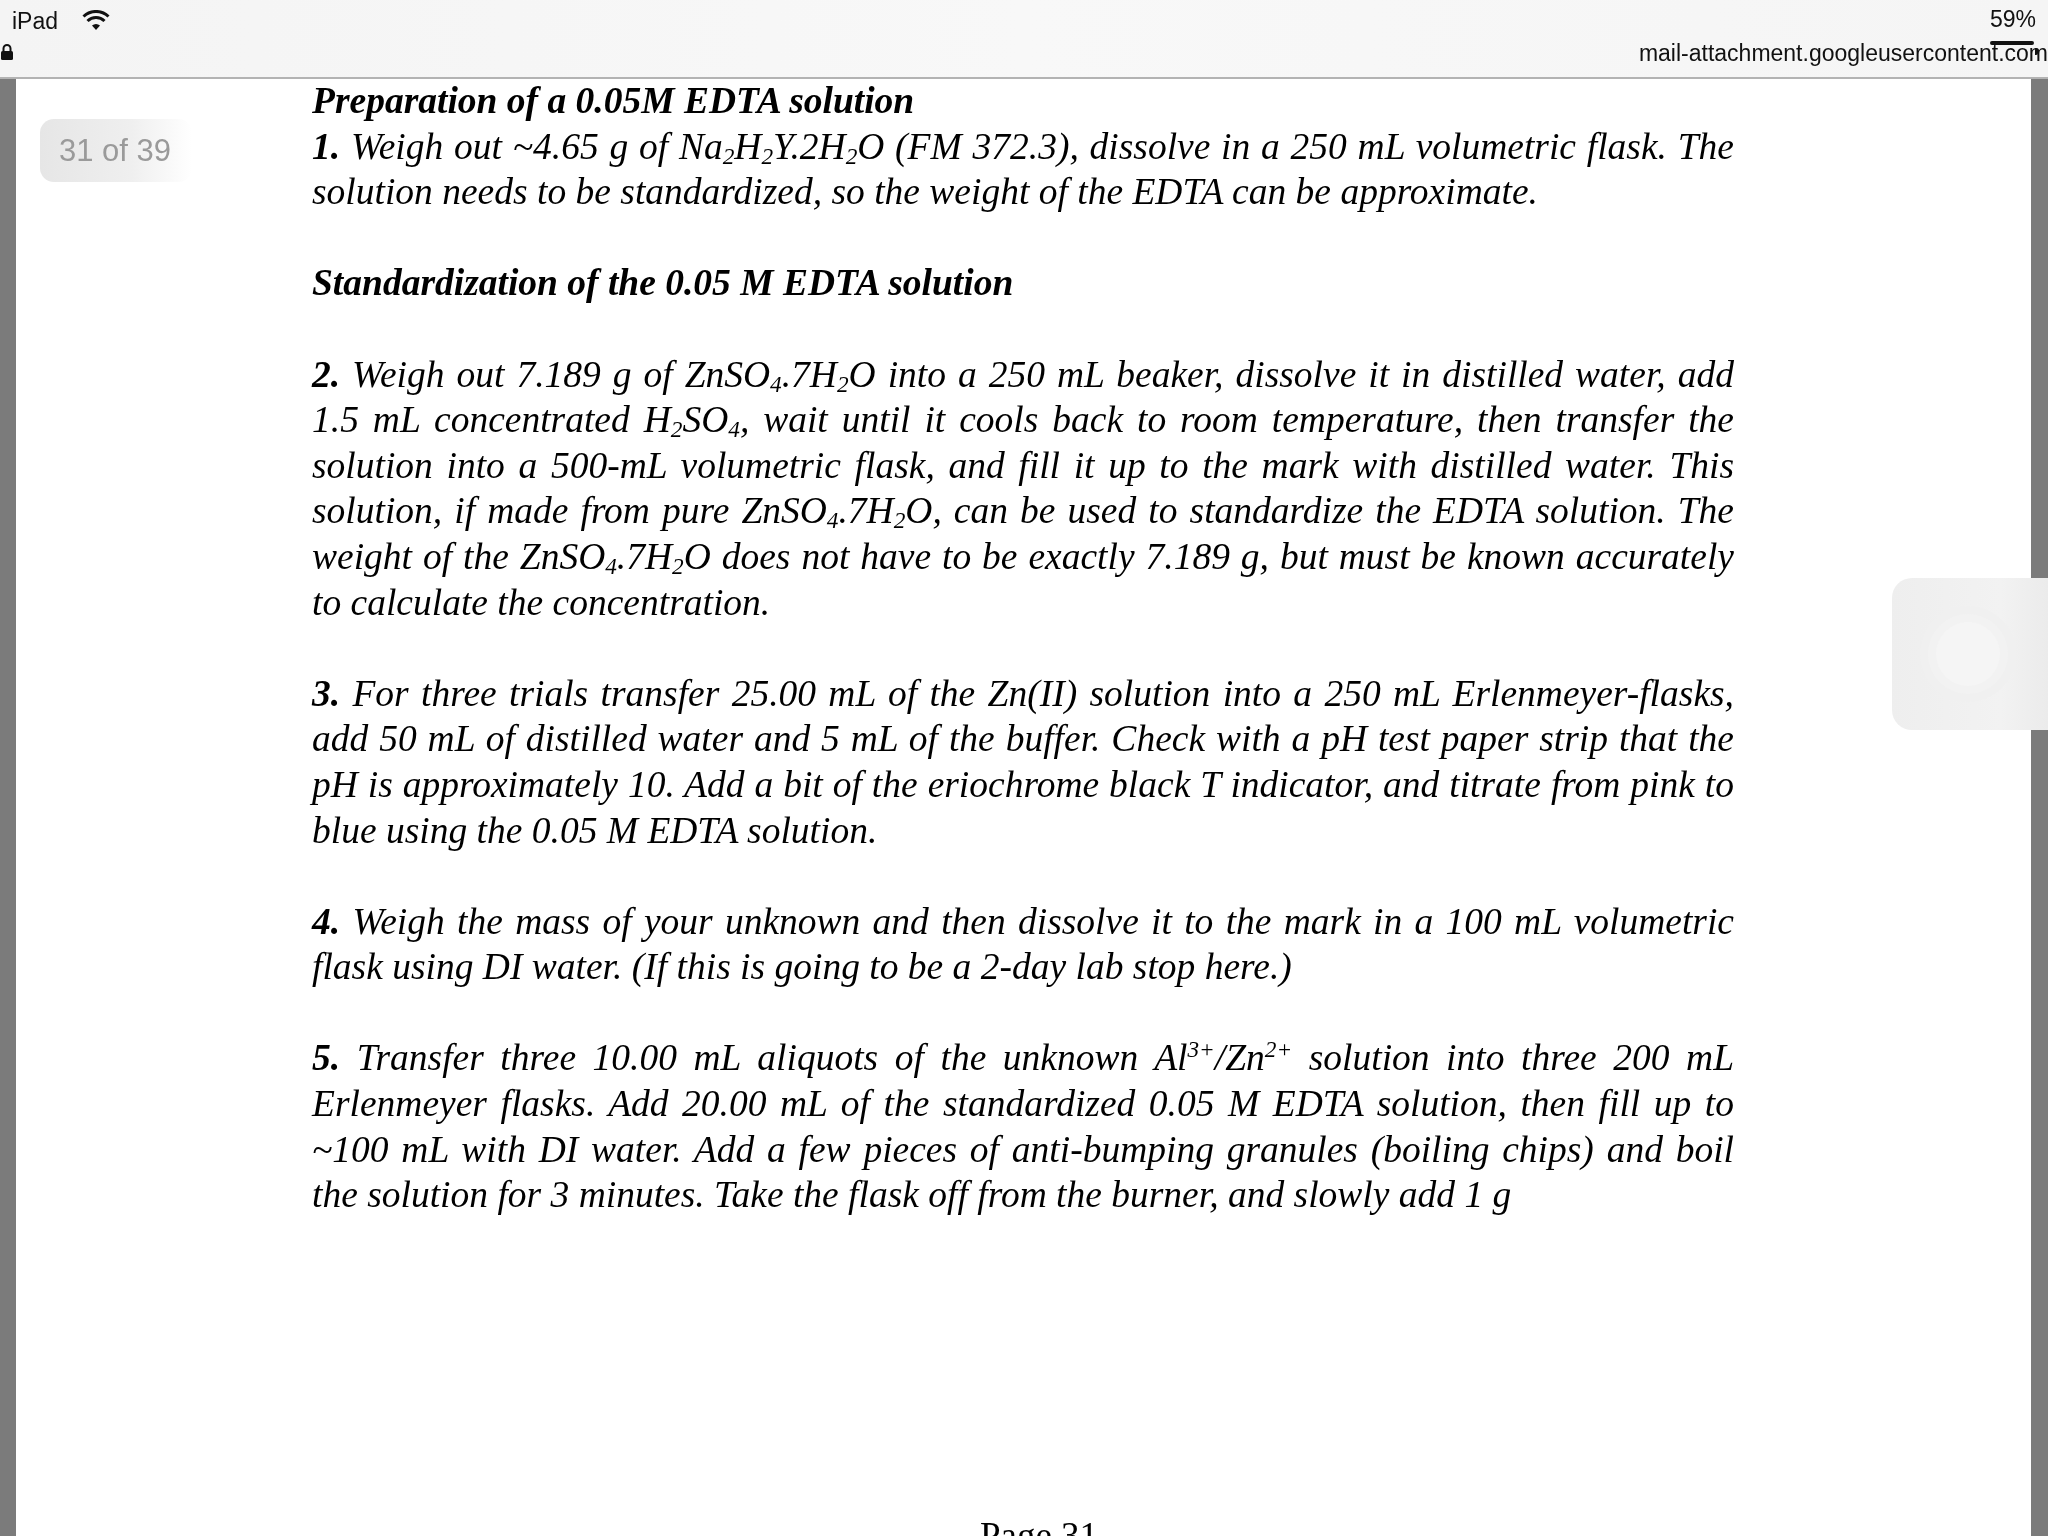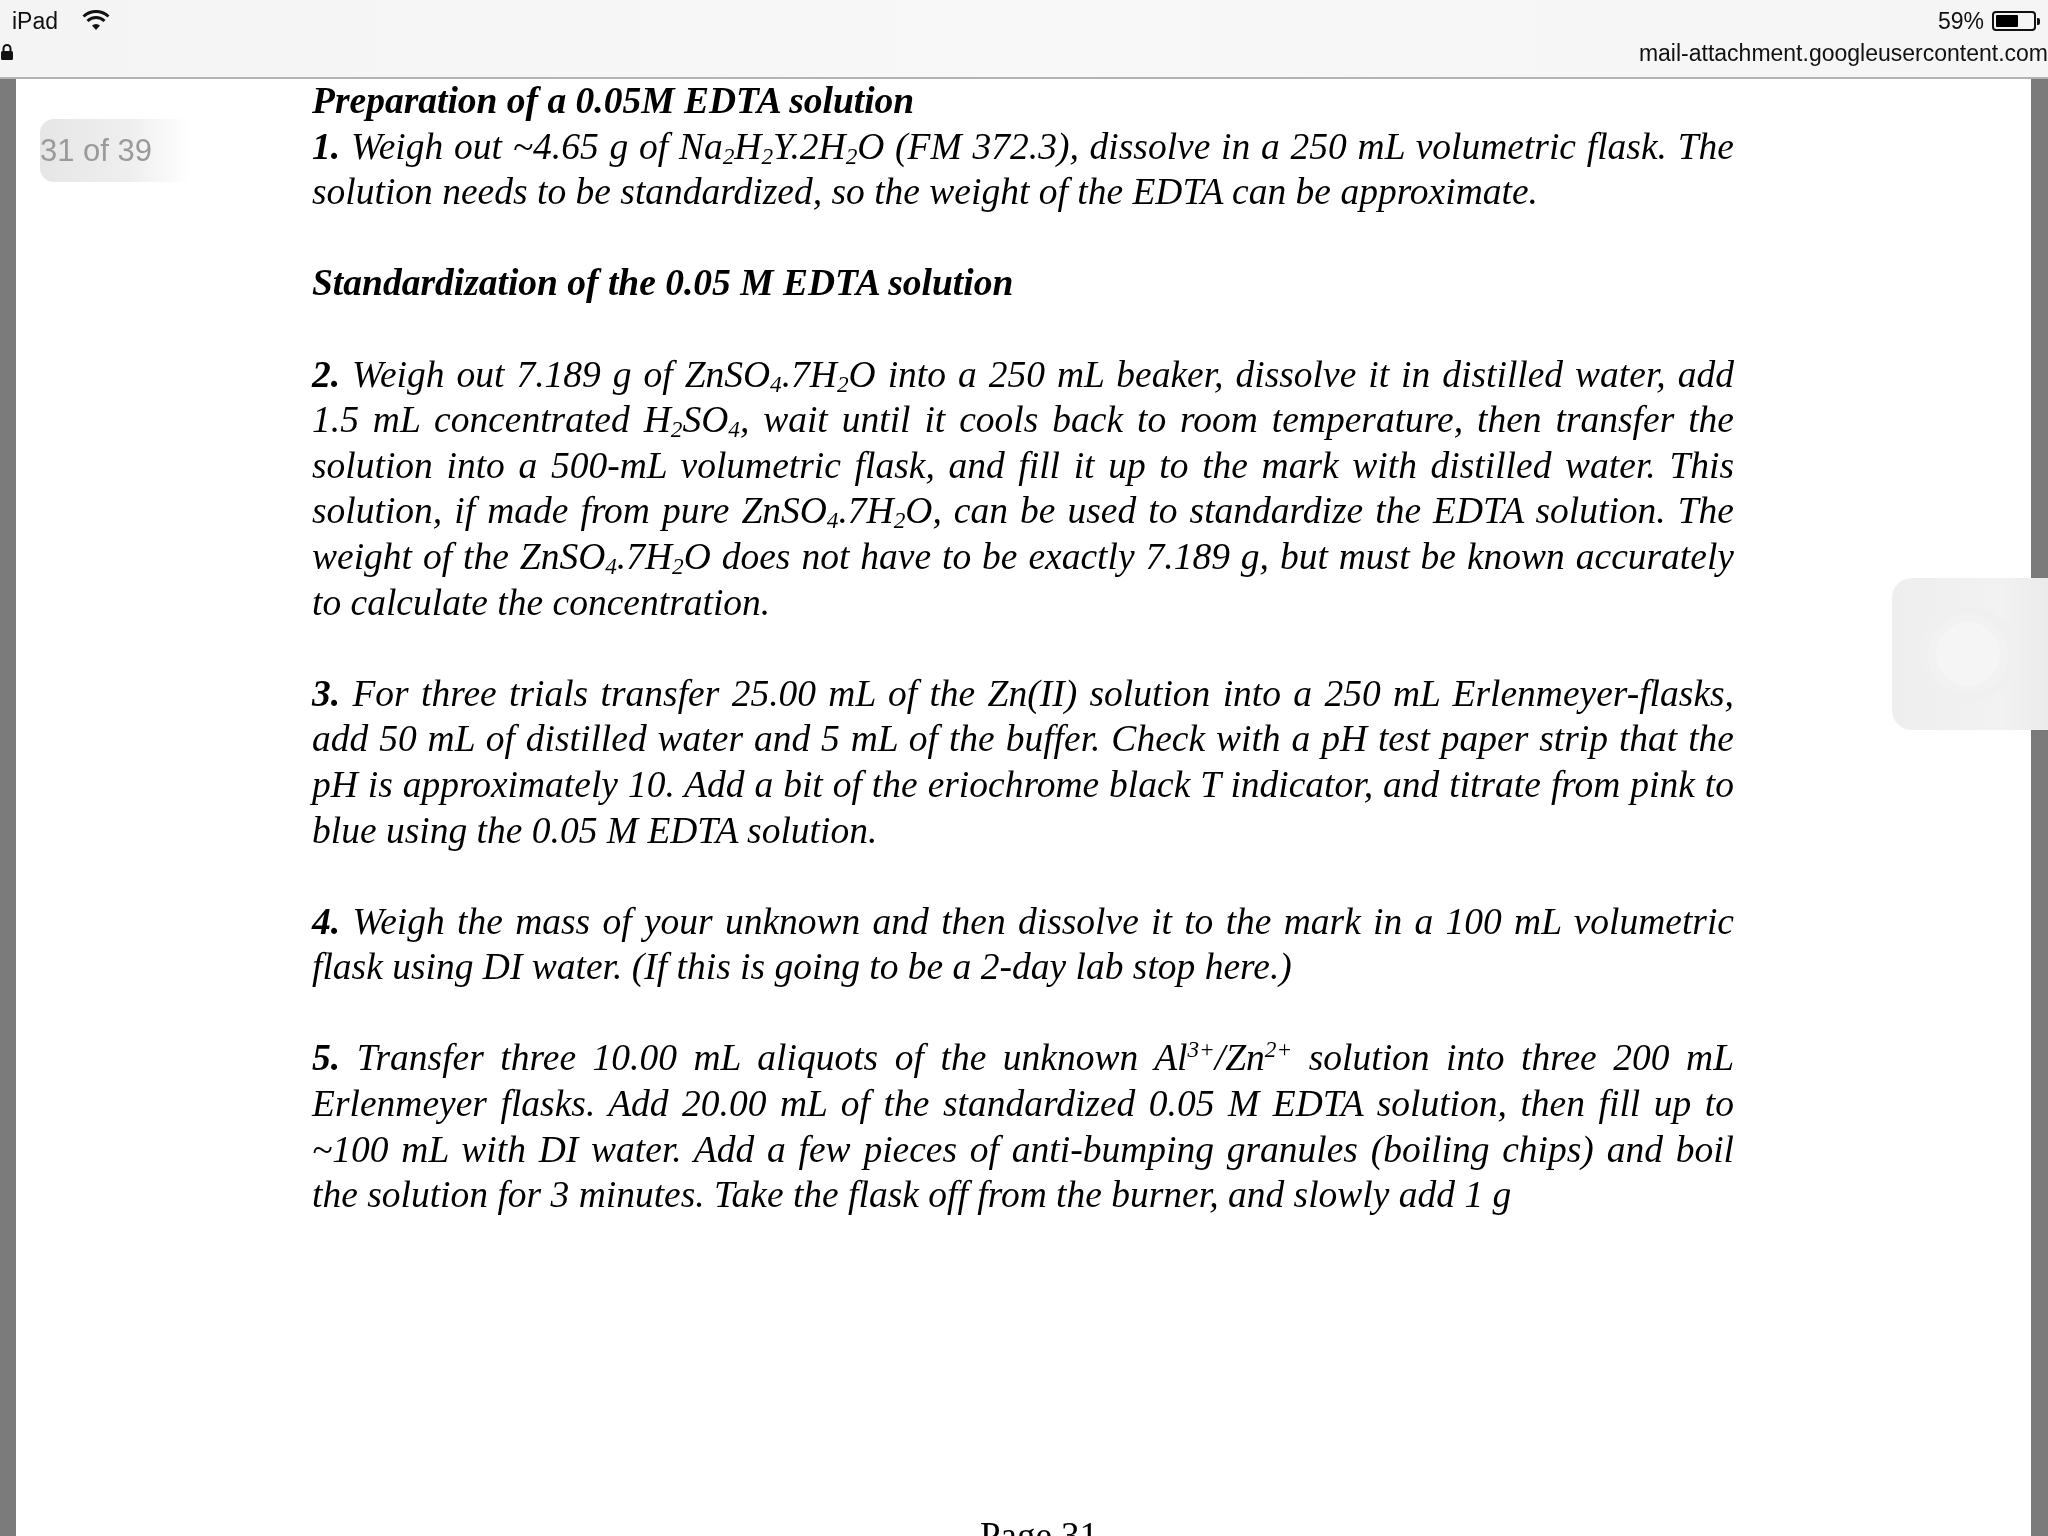--- a/index.html
+++ b/index.html
@@ -26,22 +26,22 @@
       font-size: 23px; font-weight: bold; color: #111;
     }
     .sb-url {
       position: absolute; left: 0; right: 0; top: 40px; text-align: center;
       font-size: 23px; color: #111;
       display: flex; justify-content: space-between; align-items: center; gap: 8px;
     }
     .lock { width: 14px; height: 18px; display: inline-block; }
     .sb-right {
       position: absolute; right: 12px; top: 6px; height: 30px;
-      display: flex; align-items: center; gap: 8px;
-      font-size: 23px; color: #111;
+      display: flex; gap: 8px;
+      font-size: 23px; color: #111; flex-direction: column;
     }
     .battery {
       position: relative; width: 44px; height: 20px;
       border: 2px solid #111; border-radius: 4px;
     }
     .battery-fill {
       position: absolute; left: 2px; top: 2px; bottom: 2px;
       background: #000; border-radius: 1px;
     }
     .battery-nub {
@@ -57,21 +57,21 @@
     .edge-right {
       position: absolute; right: 0; top: 79px; width: 17px; height: 1457px;
       background: #7b7b7b;
     }
 
     .page-pill {
       position: absolute; left: 40px; top: 119px; width: 152px; height: 63px;
       border-radius: 14px;
       background: linear-gradient(90deg, #e6e6e6 0%, #efefef 60%, rgba(255,255,255,0.9) 100%);
       color: #9a9a9a; font-size: 31px;
-      display: flex; align-items: center; 
+      display: flex; align-items: center; padding-left: 19px;
     }
 
     .side-control {
       position: absolute; left: 1892px; top: 578px; width: 156px; height: 152px;
       border-radius: 20px 0 0 20px;
       background: linear-gradient(90deg, #eeeeee, #f2f2f2 70%, #ebebeb);
     }
     .side-control-knob {
       position: absolute; left: 44px; top: 44px; width: 64px; height: 64px;
       border-radius: 50%;

